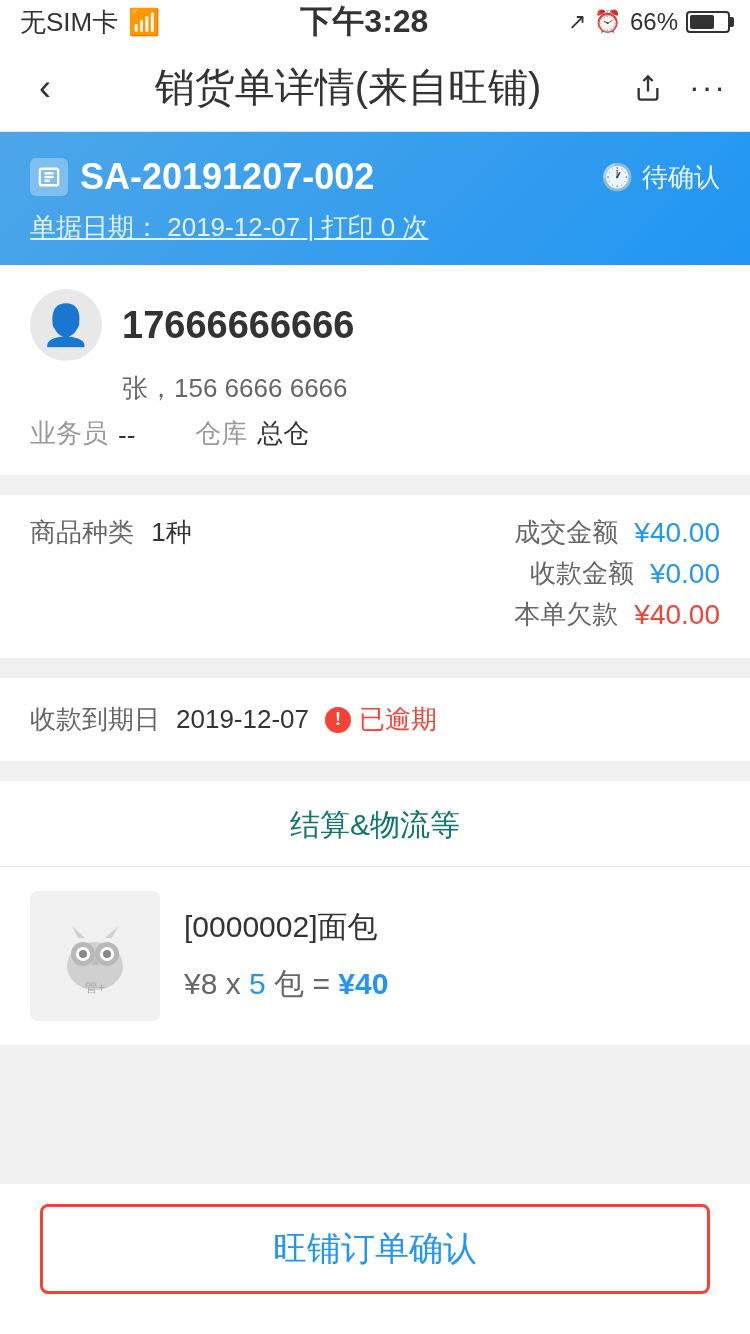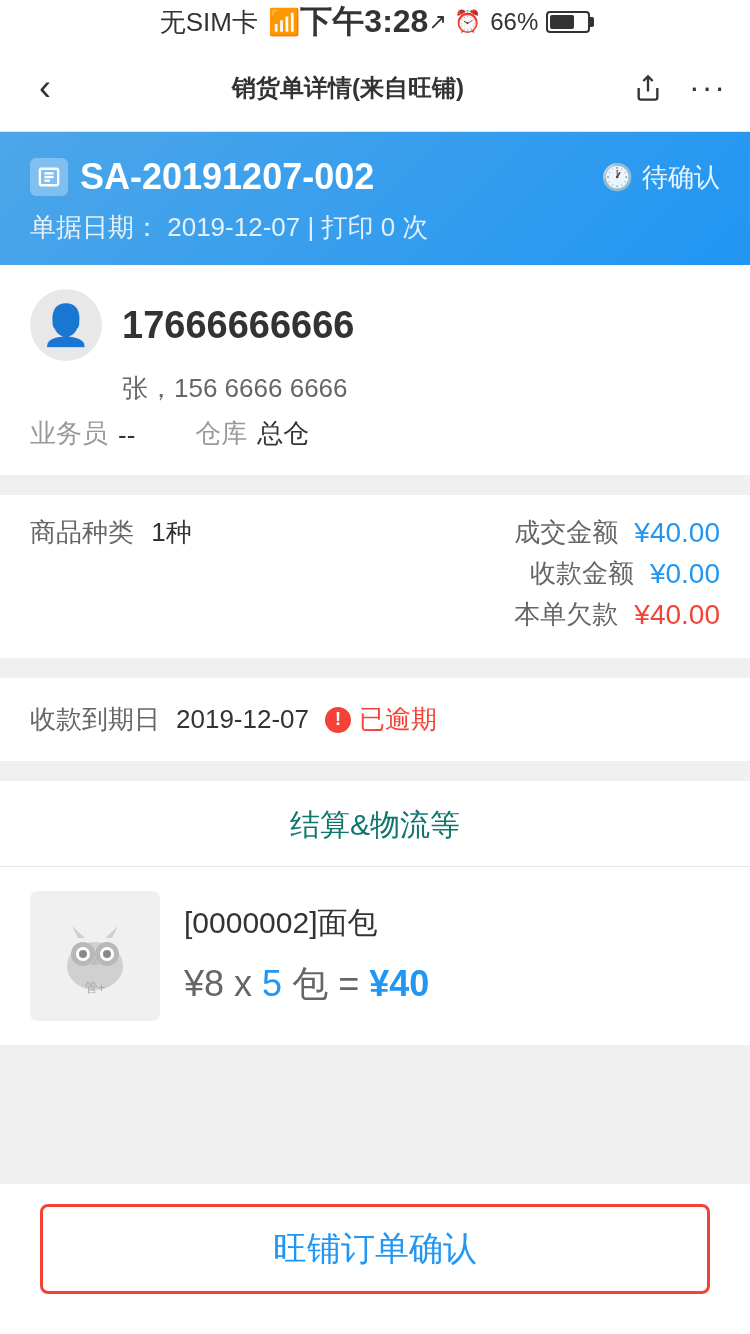--- a/index.html
+++ b/index.html
@@ -13,21 +13,21 @@
       color: #333;
       position: relative;
     }
 
     
     .status-bar {
       height: 44px;
       background: #fff;
       display: flex;
       align-items: center;
-      justify-content: center;
+      justify-content: space-between;
       padding: 0 20px;
       font-size: 26px;
       font-weight: 500;
     }
     .status-left { display: flex; align-items: center; gap: 10px; }
     .status-center { font-size: 32px; font-weight: 600; }
     .status-right { display: flex; align-items: center; gap: 8px; font-size: 24px; }
     .battery-icon {
       display: inline-flex; align-items: center;
       width: 44px; height: 22px; border: 2px solid #333;
@@ -52,22 +52,22 @@
       border-bottom: 1px solid #e5e5e5;
     }
     .nav-back {
       width: 50px; height: 50px;
       display: flex; align-items: center; justify-content: center;
       font-size: 36px; color: #333; cursor: pointer;
     }
     .nav-title {
       flex: 1;
       text-align: center;
-      font-size: 24px;
-      font-weight: 700;
+      font-size: 40px;
+      font-weight: 400;
       color: #333;
     }
     .nav-actions {
       display: flex; align-items: center; gap: 16px;
     }
     .nav-action-btn {
       width: 44px; height: 44px;
       display: flex; align-items: center; justify-content: center;
       font-size: 28px; color: #333; cursor: pointer;
     }
@@ -94,21 +94,21 @@
       background: rgba(255,255,255,0.3);
       border-radius: 6px;
       display: flex; align-items: center; justify-content: center;
       font-size: 24px; color: #fff;
     }
     .order-status {
       display: flex; align-items: center; gap: 8px;
       color: rgba(255,255,255,0.9); font-size: 26px;
     }
     .order-date {
-      font-size: 26px; color: rgba(255,255,255,0.85);
+      font-size: 26px; color: rgba(255,255,255,0.85); text-decoration: underline;
     }
 
     
     .customer-section {
       background: #fff;
       margin-top: 0;
       padding: 24px 30px;
     }
     .customer-top {
       display: flex; align-items: center; gap: 20px;
@@ -230,21 +230,21 @@
       display: flex; align-items: center; justify-content: center;
       flex-shrink: 0;
       overflow: hidden;
     }
     .product-info { flex: 1; }
     .product-name {
       font-size: 30px; color: #333; font-weight: 500;
       margin-bottom: 16px;
     }
     .product-price {
-      font-size: 36px; color: #666;
+      font-size: 30px; color: #666;
     }
     .price-qty { color: #2196F3; }
     .price-total { color: #2196F3; font-weight: 600; }
 
     
     .bottom-area {
       background: #f0f0f0;
       flex: 1;
       min-height: 200px;
     }

